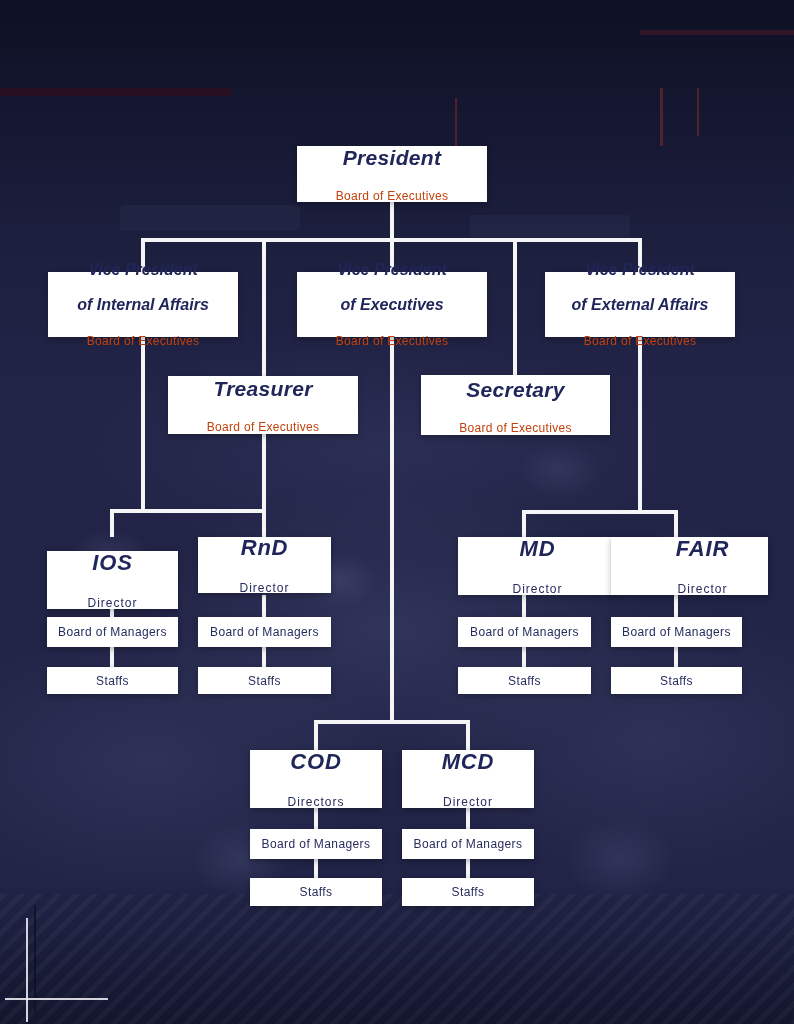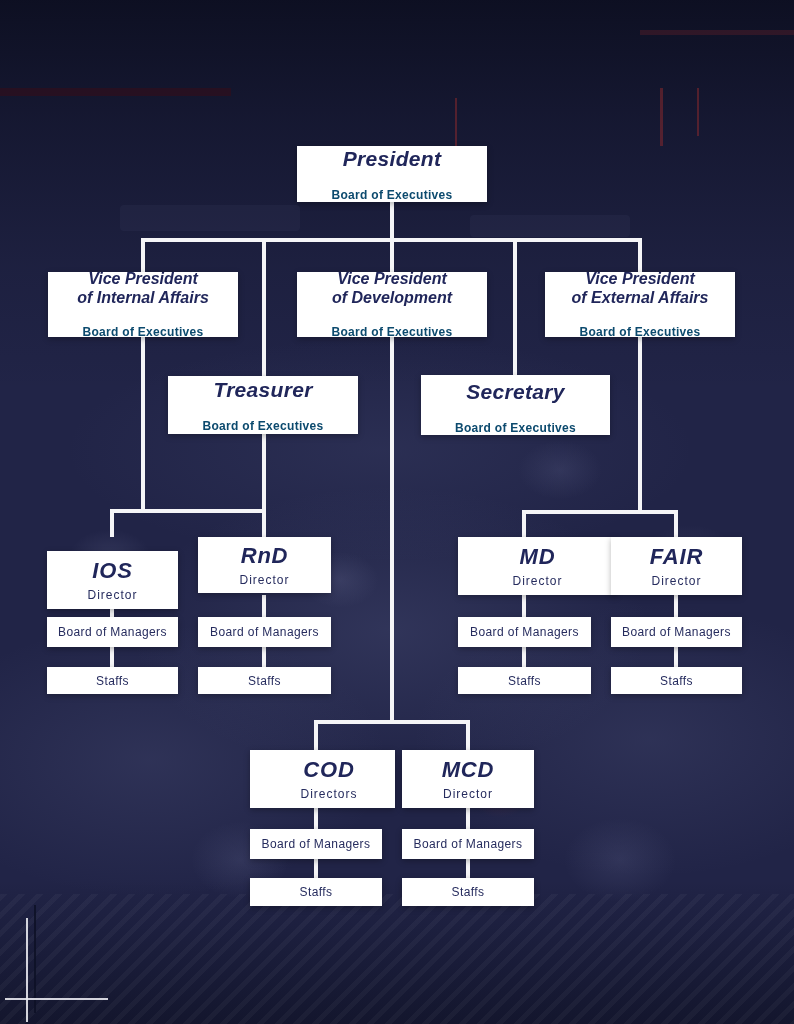--- a/index.html
+++ b/index.html
@@ -50,26 +50,26 @@
     color:#fff;
   }
   .header-shadow{position:absolute;left:0;top:88px;width:231px;height:8px;background:rgba(55,12,24,0.55);}
   .hdr1{position:absolute;left:18px;top:12px;font-size:28px;font-weight:400;letter-spacing:4px;}
   .hdr2{position:absolute;left:38px;top:46px;font-size:28px;font-weight:700;letter-spacing:1.5px;}
 
   
   .node{
     position:absolute;background:var(--box);color:var(--navy);
     display:flex;flex-direction:column;align-items:center;justify-content:center;
-    text-align:center;box-shadow:0 2px 6px rgba(0,0,0,0.28);
+    text-align:center;box-shadow:0 2px 6px rgba(0,0,0,0.28);gap:16px;
   }
   .t-big{font-size:21px;font-weight:700;font-style:italic;letter-spacing:0.3px;}
   .t-vp{font-size:16px;font-weight:700;font-style:italic;line-height:1.18;}
   .t-dir{font-size:22px;font-weight:700;font-style:italic;letter-spacing:0.8px;}
-  .sub{font-size:12px;font-weight:700;margin-top:17px;letter-spacing:0.3px;color:#0c4a6e;}
+  .sub{font-size:12px;font-weight:400;margin-top:3px;letter-spacing:0.3px;color:#c2410c;}
   .sub-dir{font-size:12px;font-weight:400;margin-top:4px;letter-spacing:1px;color:#262c5e;}
   .lbl{font-size:12px;font-weight:400;letter-spacing:0.4px;color:#262c5e;}
 
   .conn{position:absolute;background:var(--line);}
 
   
   .cross-v{position:absolute;left:26px;top:918px;width:2px;height:104px;background:rgba(232,232,238,0.9);}
   .cross-h{position:absolute;left:5px;top:998px;width:103px;height:2px;background:rgba(232,232,238,0.9);}
   .cross-dark{position:absolute;left:34px;top:905px;width:2px;height:108px;background:rgba(13,16,38,0.85);}
 </style>
@@ -128,21 +128,21 @@
     <div class="sub">Board of Executives</div>
   </div>
 
   <div class="node" style="left:48px;top:272px;width:190px;height:65px;">
     <div class="t-vp">Vice President</div>
     <div class="t-vp">of Internal Affairs</div>
     <div class="sub">Board of Executives</div>
   </div>
   <div class="node" style="left:297px;top:272px;width:190px;height:65px;">
     <div class="t-vp">Vice President</div>
-    <div class="t-vp">of Development</div>
+    <div class="t-vp">of Executives</div>
     <div class="sub">Board of Executives</div>
   </div>
   <div class="node" style="left:545px;top:272px;width:190px;height:65px;">
     <div class="t-vp">Vice President</div>
     <div class="t-vp">of External Affairs</div>
     <div class="sub">Board of Executives</div>
   </div>
 
   <div class="node" style="left:168px;top:376px;width:190px;height:58px;">
     <div class="t-big">Treasurer</div>
@@ -179,32 +179,32 @@
     <div class="t-dir">MD</div>
     <div class="sub-dir">Director</div>
   </div>
   <div class="node" style="left:458px;top:617px;width:133px;height:30px;">
     <div class="lbl">Board of Managers</div>
   </div>
   <div class="node" style="left:458px;top:667px;width:133px;height:27px;">
     <div class="lbl">Staffs</div>
   </div>
 
-  <div class="node" style="left:611px;top:537px;width:131px;height:58px;">
+  <div class="node" style="left:611px;top:537px;width:131px;height:58px;padding-left:26px;">
     <div class="t-dir">FAIR</div>
     <div class="sub-dir">Director</div>
   </div>
   <div class="node" style="left:611px;top:617px;width:131px;height:30px;">
     <div class="lbl">Board of Managers</div>
   </div>
   <div class="node" style="left:611px;top:667px;width:131px;height:27px;">
     <div class="lbl">Staffs</div>
   </div>
 
-  <div class="node" style="left:250px;top:750px;width:132px;height:58px;padding-left:13px;">
+  <div class="node" style="left:250px;top:750px;width:132px;height:58px;">
     <div class="t-dir">COD</div>
     <div class="sub-dir">Directors</div>
   </div>
   <div class="node" style="left:250px;top:829px;width:132px;height:30px;">
     <div class="lbl">Board of Managers</div>
   </div>
   <div class="node" style="left:250px;top:878px;width:132px;height:28px;">
     <div class="lbl">Staffs</div>
   </div>
 

